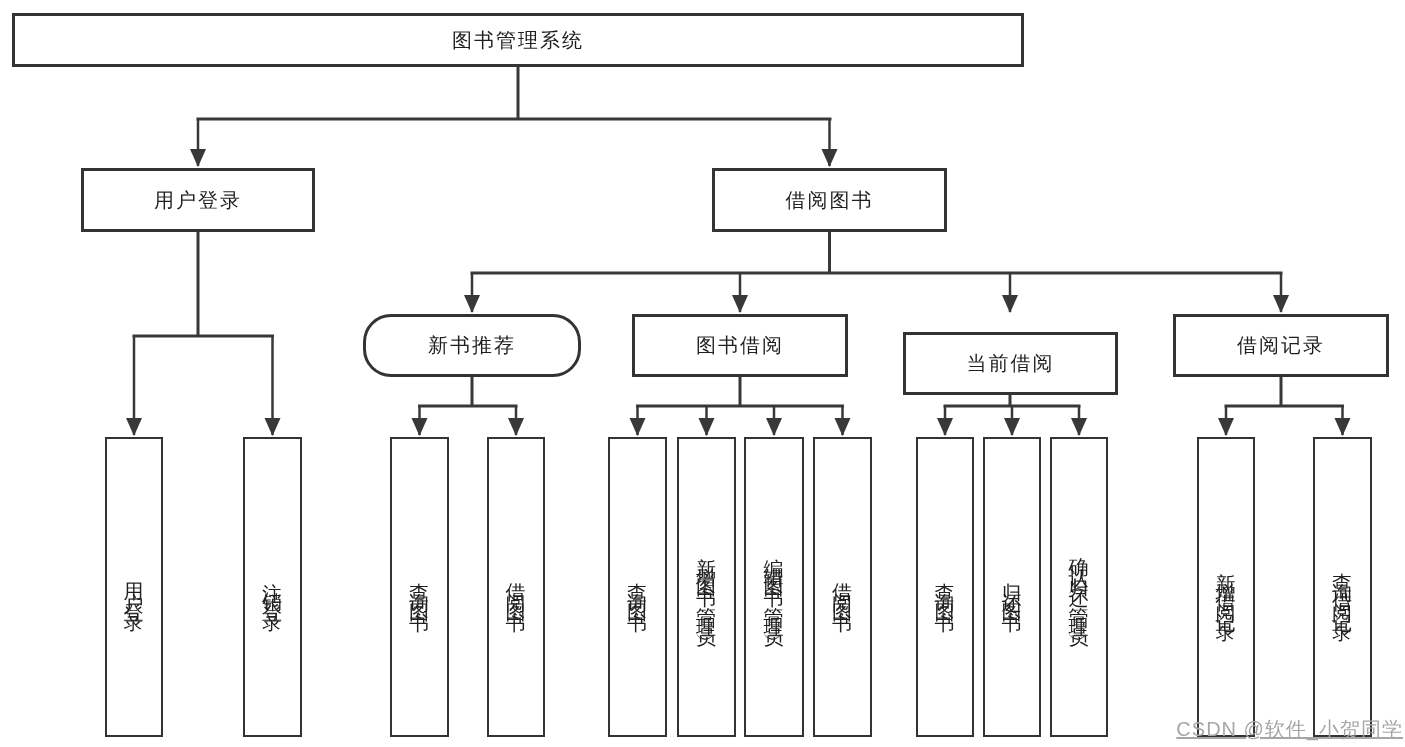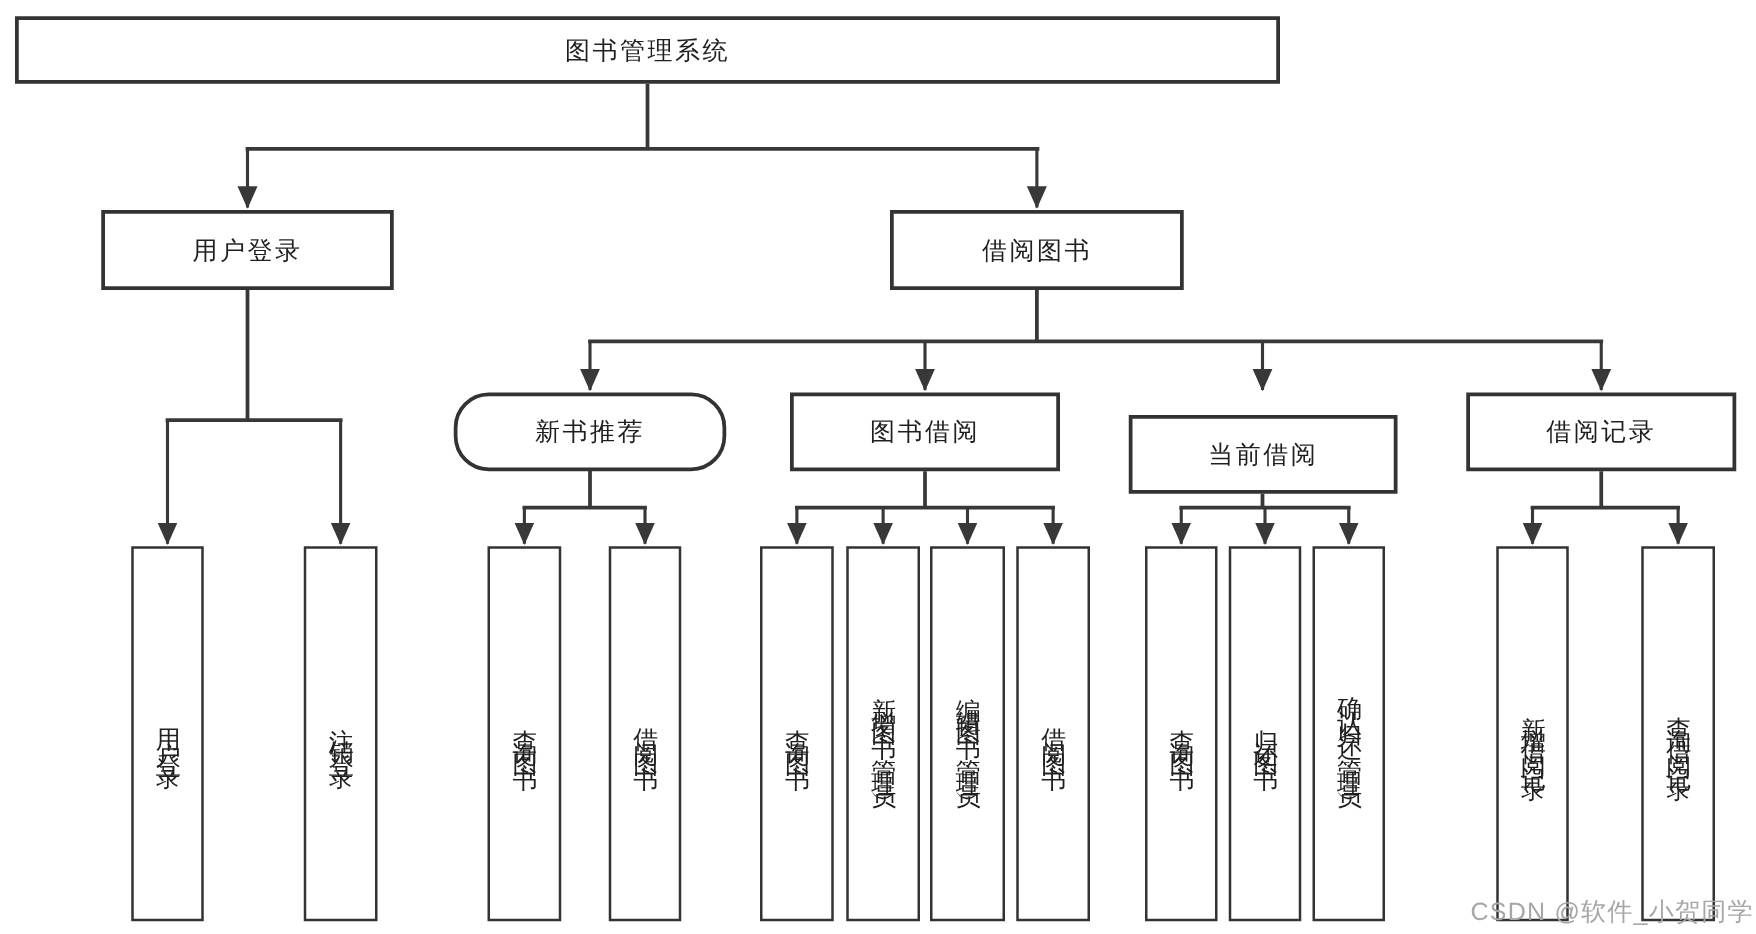--- a/index.html
+++ b/index.html
@@ -29,20 +29,21 @@
     line-height:1;
     white-space:nowrap;
   }
   .watermark{
     position:absolute;
     right:2px;bottom:4px;
     color:#a6a6a6;
     font-size:20px;
     letter-spacing:1px;
     pointer-events:none;
+    text-decoration:underline;
   }
 </style>
 </head>
 <body>
 
 <div class="stage">
 
   <svg class="wires" viewBox="0 0 1405 747" xmlns="http://www.w3.org/2000/svg">
     <defs>
       <marker id="arrow" markerUnits="userSpaceOnUse" markerWidth="22" markerHeight="20" refX="17" refY="8" orient="auto">

